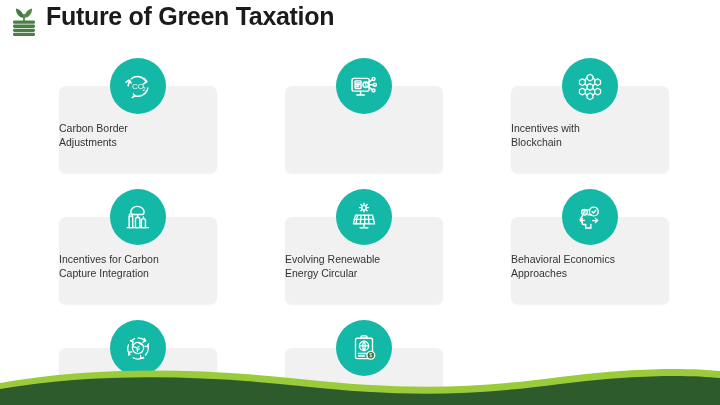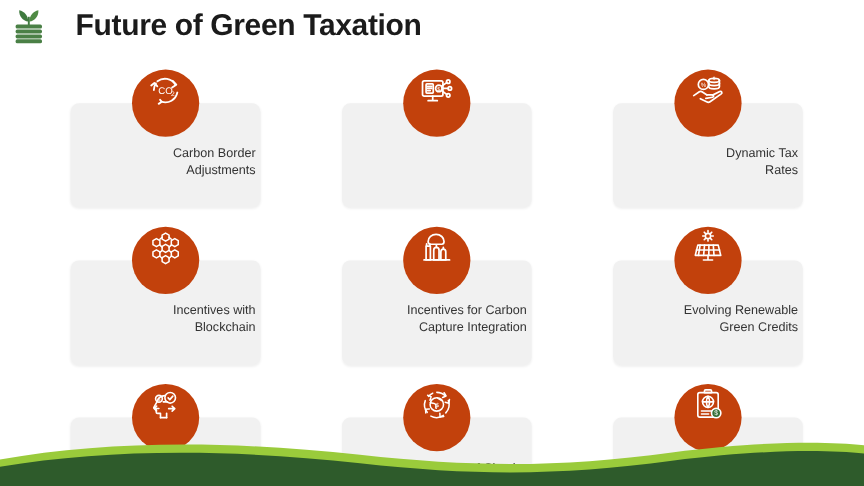--- a/index.html
+++ b/index.html
@@ -21,22 +21,21 @@
     background: #ffffff;
     overflow: hidden;
   }
 
   
   .header {
     position: absolute;
     left: 8px;
     top: 4px;
     display: flex;
-    align-items: center;
-    gap: 23px;
+    gap: 6px;
   }
   .logo-mark {
     width: 32px;
     height: 34px;
     flex: 0 0 auto;
     display: block;
   }
   .slide-title {
     font-size: 25px;
     font-weight: bold;
@@ -66,36 +65,36 @@
     box-shadow: 0 1px 2px rgba(0,0,0,0.06);
   }
   .card-icon {
     position: absolute;
     left: 50%;
     top: -28px;
     transform: translateX(-50%);
     width: 56px;
     height: 56px;
     border-radius: 50%;
-    background: #c2410c;
+    background: #14b8a6;
     display: flex;
-    align-items: flex-start;
+    align-items: center;
     justify-content: center;
   }
   .card-icon svg {
     width: 34px;
     height: 34px;
     display: block;
   }
   .card-label {
     position: absolute;
     left: 0;
     right: 4px;
     top: 36px;
-    text-align: right;
+    text-align: left;
     font-size: 10.5px;
     line-height: 1.32;
     color: #333333;
     white-space: pre-line;
   }
 
   
   .waves {
     position: absolute;
     left: 0;
@@ -157,37 +156,20 @@
           <circle cx="22" cy="18.5" r="3.2"></circle>
           <text x="22" y="20.6" font-family="Liberation Sans, sans-serif" font-size="5.5" fill="#ffffff" stroke="none" text-anchor="middle">$</text>
           <path d="M25 16 L30 12.5 M25.3 18.5 L31.5 18.5 M25.3 21 L30 24.5"></path>
           <circle cx="31.2" cy="11.8" r="1.7"></circle>
           <circle cx="32.8" cy="18.5" r="1.7"></circle>
           <circle cx="31.2" cy="25.2" r="1.7"></circle>
         </svg>
       </div>
     </div>
 
-    <div class="card">
-      <div class="card-icon">
-        <svg viewBox="0 0 40 40" fill="none" stroke="#ffffff" stroke-width="1.7" stroke-linecap="round" stroke-linejoin="round">
-          <circle cx="15.5" cy="14.5" r="5"></circle>
-          <text x="15.5" y="17" font-family="Liberation Sans, sans-serif" font-size="6" fill="#ffffff" stroke="none" text-anchor="middle">%</text>
-          <ellipse cx="26" cy="10.5" rx="5.2" ry="2"></ellipse>
-          <path d="M20.8 10.5 v3.2 c0 1.1 2.33 2 5.2 2 s5.2 -0.9 5.2 -2 v-3.2"></path>
-          <path d="M20.8 13.7 v3.2 c0 1.1 2.33 2 5.2 2 s5.2 -0.9 5.2 -2 v-3.2"></path>
-          <text x="26" y="10" font-family="Liberation Sans, sans-serif" font-size="4.6" fill="#ffffff" stroke="none" text-anchor="middle">$</text>
-          <path d="M6 25.5 L11.5 21.8 c1.2 -0.8 2.4 -0.3 3.4 0.4 L19 24.8"></path>
-          <path d="M19 24.8 h5.2 c1.4 0 1.9 2 0.3 2.3 l-6.6 1.1"></path>
-          <path d="M24.5 25 L31.5 21.5 c1.6 -0.8 2.9 1.2 1.5 2.3 L22 31.5 c-1.2 0.9 -2.2 0.7 -3.4 0.1 L12.5 28.5"></path>
-        </svg>
-      </div>
-      <div class="card-label">Dynamic Tax
-Rates</div>
-    </div>
 
     <div class="card">
       <div class="card-icon">
         <svg viewBox="0 0 40 40" fill="none" stroke="#ffffff" stroke-width="1.5" stroke-linecap="round" stroke-linejoin="round">
           <path d="M20 6.2 l3.4 2 v3.9 l-3.4 2 l-3.4 -2 v-3.9 z"></path>
           <path d="M11 11.6 l3.4 2 v3.9 l-3.4 2 l-3.4 -2 v-3.9 z"></path>
           <path d="M29 11.6 l3.4 2 v3.9 l-3.4 2 l-3.4 -2 v-3.9 z"></path>
           <path d="M20 17.2 l3.4 2 v3.9 l-3.4 2 l-3.4 -2 v-3.9 z"></path>
           <path d="M11 22.6 l3.4 2 v3.9 l-3.4 2 l-3.4 -2 v-3.9 z"></path>
           <path d="M29 22.6 l3.4 2 v3.9 l-3.4 2 l-3.4 -2 v-3.9 z"></path>
@@ -220,21 +202,21 @@
         <svg viewBox="0 0 40 40" fill="none" stroke="#ffffff" stroke-width="1.6" stroke-linecap="round" stroke-linejoin="round">
           <circle cx="20" cy="9" r="2.6"></circle>
           <path d="M20 3.8 v1.6 M20 12.6 v1.4 M14.8 9 h1.6 M23.6 9 h1.6 M16.3 5.3 l1.1 1.1 M22.6 11.6 l1.1 1.1 M23.7 5.3 l-1.1 1.1 M17.4 11.6 l-1.1 1.1"></path>
           <path d="M10 18 h20 l2.5 10 h-25 z"></path>
           <path d="M12.3 18 L10.6 28 M16.6 18 L15.7 28 M20.9 18 L20.8 28 M25.2 18 L25.9 28"></path>
           <path d="M8.6 22.8 h22.8"></path>
           <path d="M20 28 v4.3 M15.5 32.6 h9"></path>
         </svg>
       </div>
       <div class="card-label">Evolving Renewable
-Green Credits</div>
+Energy Circular</div>
     </div>
 
     <div class="card">
       <div class="card-icon">
         <svg viewBox="0 0 40 40" fill="none" stroke="#ffffff" stroke-width="1.6" stroke-linecap="round" stroke-linejoin="round">
           <path d="M15 33 v-4.2 h-2.8 c-0.9 0 -1.4 -0.6 -1.4 -1.4 v-3.1 l-2.4 -1.2 l3 -5.3 c0.8 -4 4.3 -6.6 8.2 -6.4"></path>
           <path d="M21 33 v-4.2"></path>
           <path d="M15 33 h6"></path>
           <circle cx="24.5" cy="13.5" r="5.2"></circle>
           <path d="M22.5 13.6 l1.6 1.7 l3 -3.4"></path>

